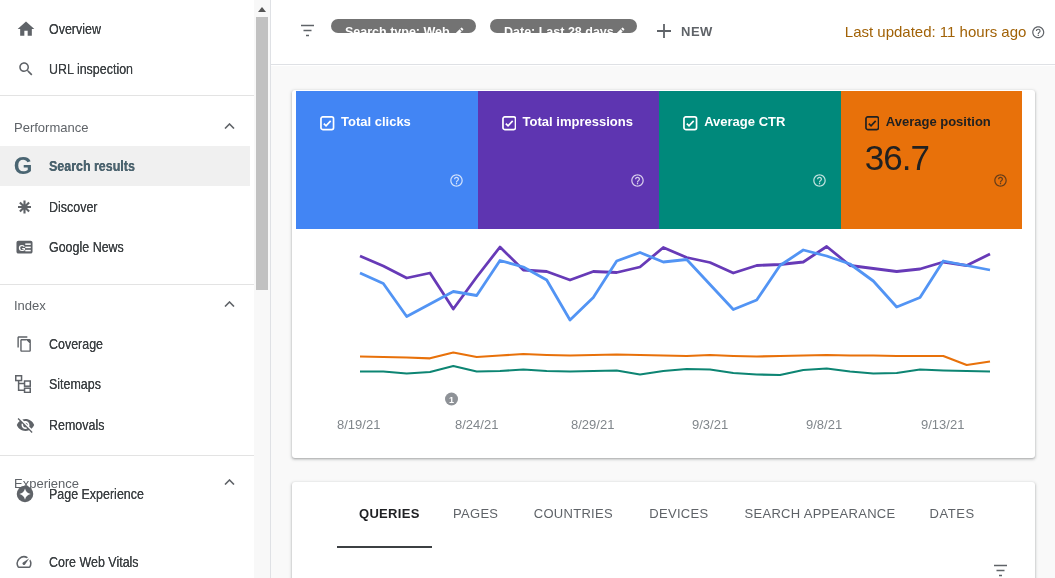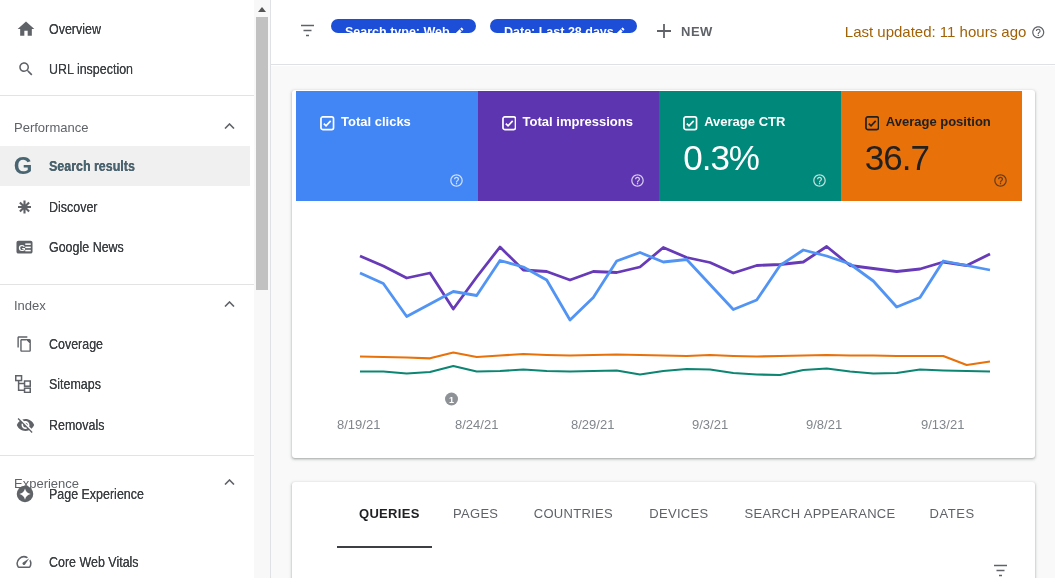--- a/index.html
+++ b/index.html
@@ -21,29 +21,29 @@
 
 
 #sbtrack { left:254px; top:0; width:16px; height:578px; background:#f8f8f8; }
 #sbthumb { left:256px; top:17px; width:12px; height:273px; background:#c1c1c1; }
 #sbarrow { left:258px; top:7px; width:0; height:0; border-left:4px solid transparent; border-right:4px solid transparent; border-bottom:5px solid #555; }
 
 
 #topbar { left:271px; top:0; width:784px; height:65px; background:#fff; border-bottom:1px solid #dfe1e5; }
 #content { left:271px; top:66px; width:784px; height:512px; background:#f9f9f9; }
 
-.chip { position:absolute; top:19px; height:14px; border-radius:13.5px; background:#1d4ed8; color:#fff; font-size:12.5px; font-weight:bold; line-height:27px; }
+.chip { position:absolute; top:19px; height:14px; border-radius:13.5px; background:#737373; color:#fff; font-size:12.5px; font-weight:bold; line-height:27px; }
 .chip svg { position:absolute; top:7px; }
 
 #plusnew { position:absolute; left:681px; top:24px; font-size:13px; color:#5f6368; letter-spacing:.5px; font-weight:bold;}
 #lastupd { position:absolute; right:10px; top:23px; font-size:15px; color:#a16207; }
 
 
 #card1 { left:292px; top:90px; width:743px; height:368px; background:#fff; border-radius:3px; box-shadow:0 1px 2px 0 rgba(60,64,67,.30), 0 1px 3px 1px rgba(60,64,67,.15); }
-.band { position:absolute; top:91px; height:110px; }
+.band { position:absolute; top:91px; height:138px; }
 .band .cb { position:absolute; left:24px; top:25px; }
 .band .bl { position:absolute; left:45px; top:23px; font-size:13px; font-weight:bold; color:#fff; }
 .band .num { position:absolute; left:24px; top:47px; font-size:35px; letter-spacing:-1px; color:#fff; }
 .band .help { position:absolute; right:14px; top:82px; }
 .dates { position:absolute; top:417px; font-size:13px; color:#80868b; }
 
 
 #card2 { left:292px; top:482px; width:743px; height:120px; background:#fff; border-radius:3px; box-shadow:0 1px 2px 0 rgba(60,64,67,.30), 0 1px 3px 1px rgba(60,64,67,.15); }
 .tab { position:absolute; top:506px; font-size:13px; letter-spacing:.3px; color:#5f6368; }
 .tabact { color:#202124; font-weight:bold;text-align:right; }
@@ -196,21 +196,20 @@
   <svg class="help" viewBox="0 0 24 24" style="width:15px;height:15px;opacity:.75;" fill="#fff">
       <path d="M11 18h2v-2h-2v2zm1-16C6.48 2 2 6.48 2 12s4.48 10 10 10 10-4.48 10-10S17.52 2 12 2zm0 18c-4.41 0-8-3.59-8-8s3.59-8 8-8 8 3.59 8 8-3.59 8-8 8zm0-14a4 4 0 0 0-4 4h2a2 2 0 1 1 4 0c0 2-3 1.75-3 5h2c0-2.25 3-2.5 3-5a4 4 0 0 0-4-4z"></path>
     </svg>
 </div>
 <div class="band" style="left:659.2px; width:181.6px; background:#00897b;">
   <svg class="cb" viewBox="0 0 24 24" style="width:14.5px;height:14.5px;">
       <rect x="1.6" y="1.6" width="20.8" height="20.8" rx="3" fill="none" stroke="#fff" stroke-width="2.8"></rect>
       <path d="M6.3 12.7 10 16.3 17.7 8.2" fill="none" stroke="#fff" stroke-width="2.8"></path>
     </svg>
   <span class="bl">Average CTR</span>
-  <span class="num">0.3%</span>
   <svg class="help" viewBox="0 0 24 24" style="width:15px;height:15px;opacity:.75;" fill="#fff">
       <path d="M11 18h2v-2h-2v2zm1-16C6.48 2 2 6.48 2 12s4.48 10 10 10 10-4.48 10-10S17.52 2 12 2zm0 18c-4.41 0-8-3.59-8-8s3.59-8 8-8 8 3.59 8 8-3.59 8-8 8zm0-14a4 4 0 0 0-4 4h2a2 2 0 1 1 4 0c0 2-3 1.75-3 5h2c0-2.25 3-2.5 3-5a4 4 0 0 0-4-4z"></path>
     </svg>
 </div>
 <div class="band" style="left:840.8px; width:181.7px; background:#e8710a;">
   <svg class="cb" viewBox="0 0 24 24" style="width:14.5px;height:14.5px;">
       <rect x="1.6" y="1.6" width="20.8" height="20.8" rx="3" fill="none" stroke="#212121" stroke-width="2.8"></rect>
       <path d="M6.3 12.7 10 16.3 17.7 8.2" fill="none" stroke="#212121" stroke-width="2.8"></path>
     </svg>
   <span class="bl" style="color:#212121; font-weight:bold;">Average position</span>

